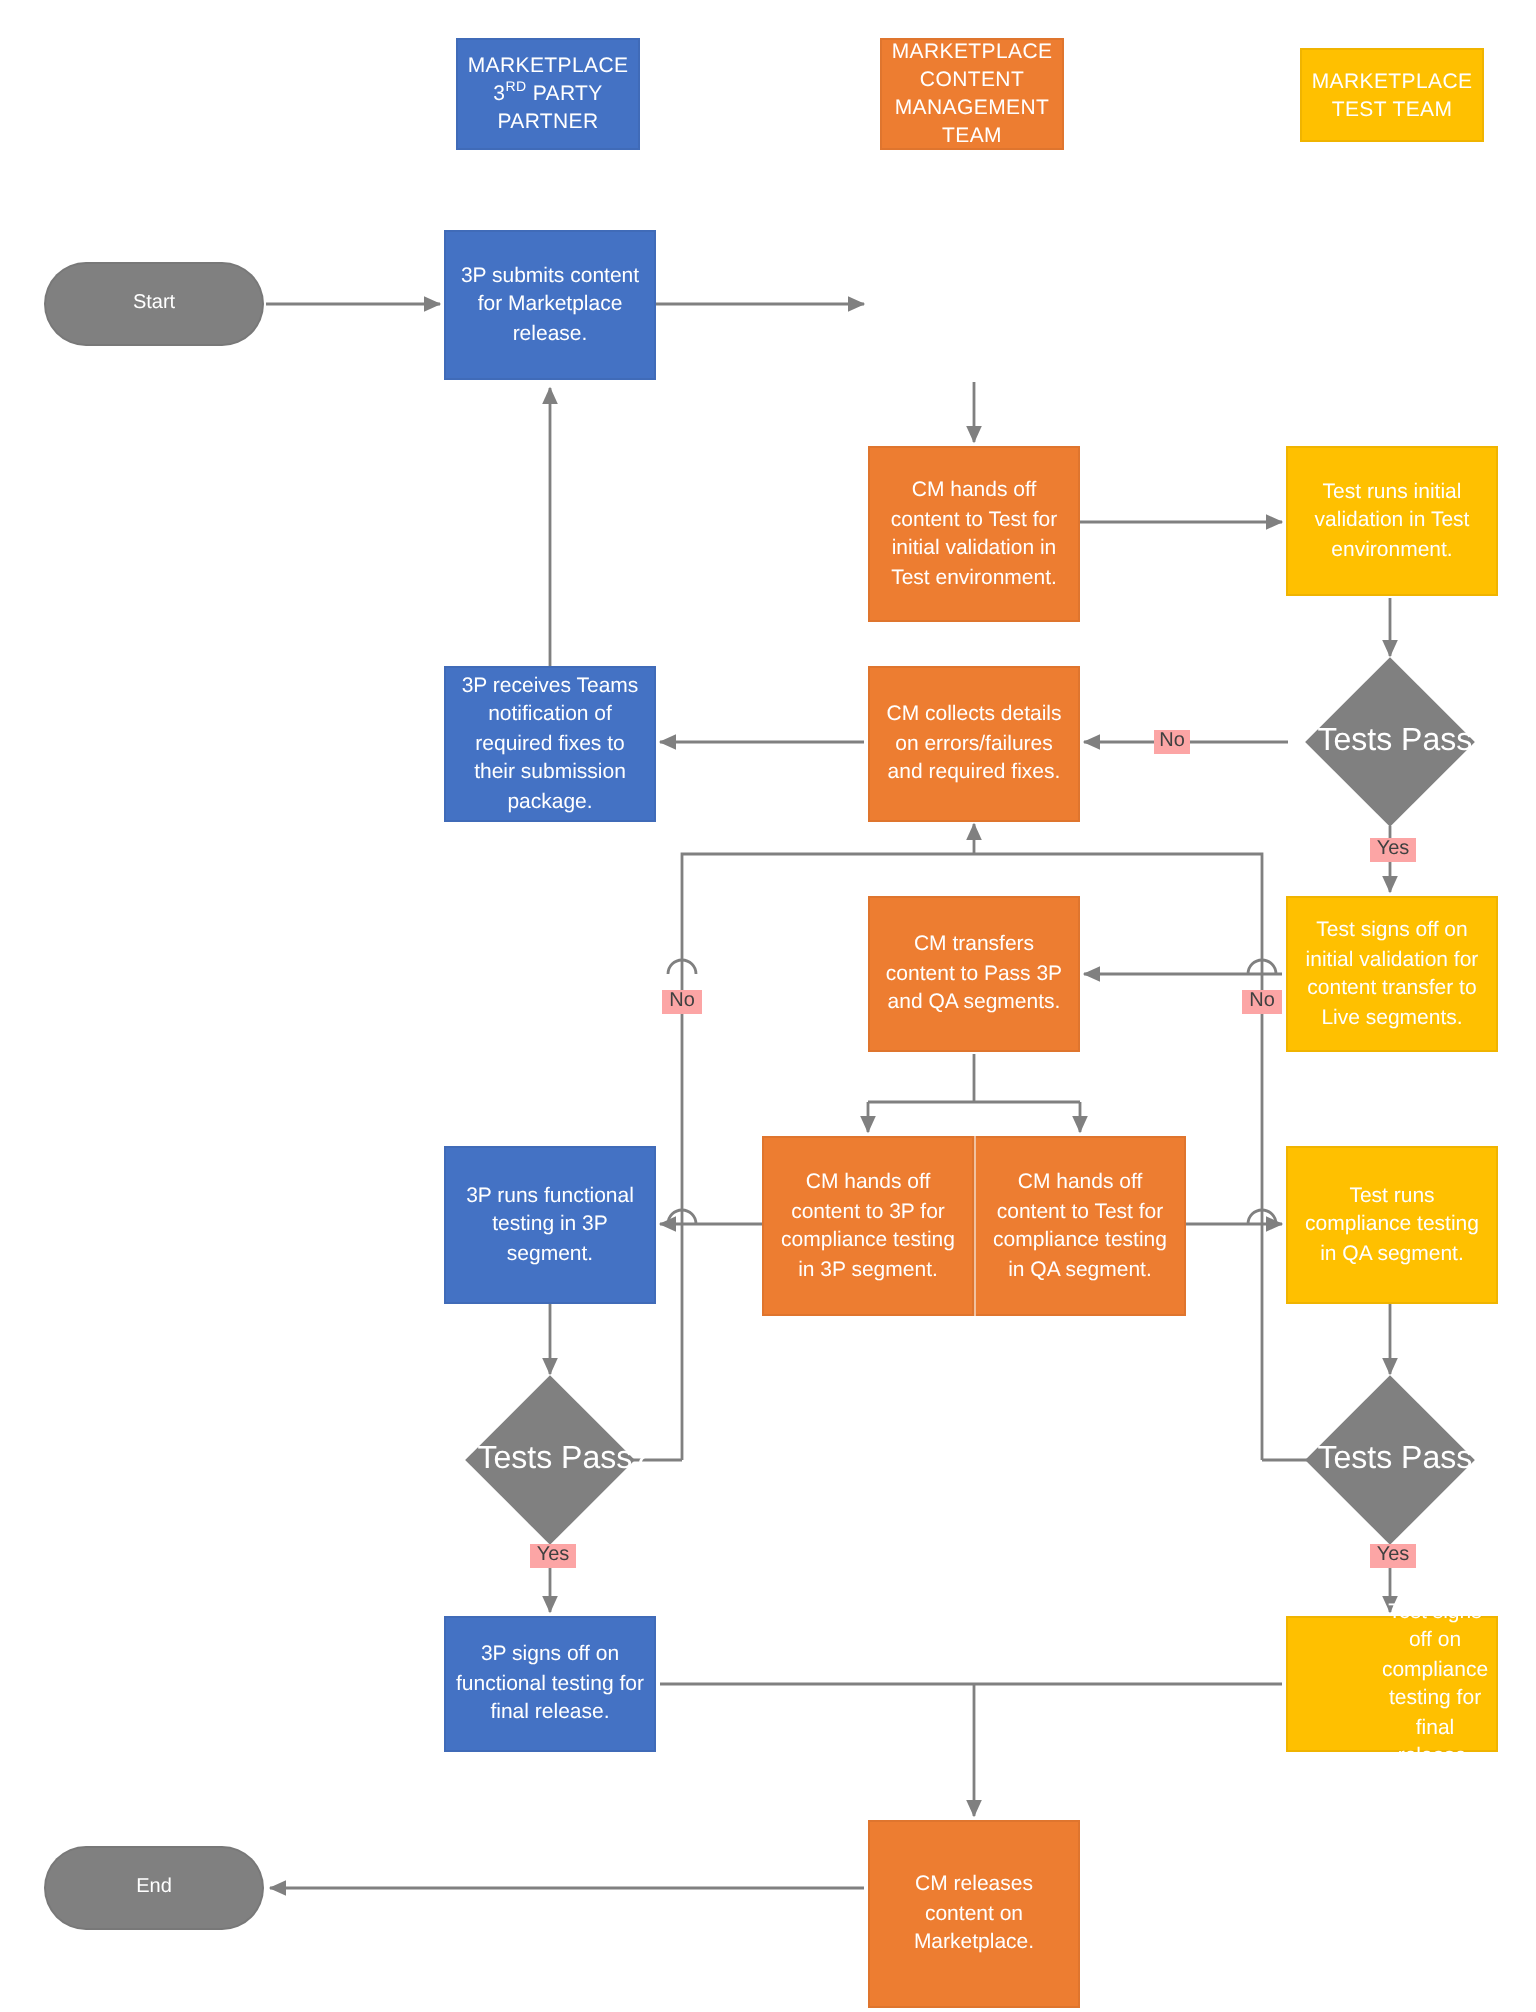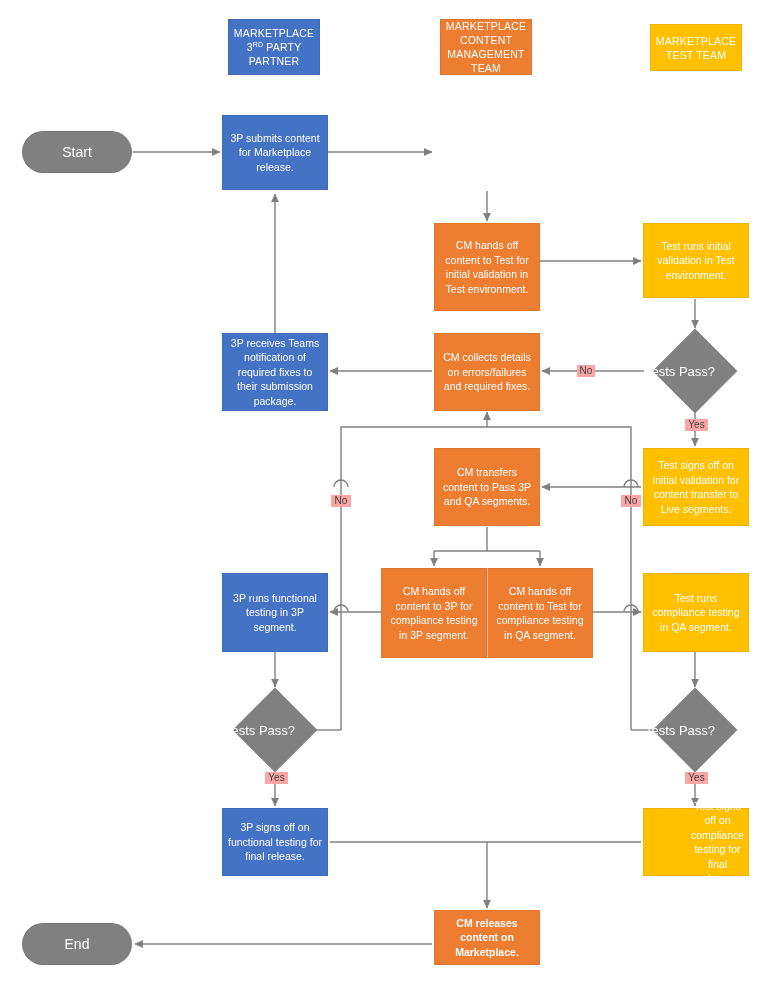--- a/index.html
+++ b/index.html
@@ -30,33 +30,33 @@
     letter-spacing:.2px;
   }
   .blue{background:#4472C4;}
   .orange{background:#ED7D31;}
   .yellow{background:#FFC000;}
   .grey{background:#808080;}
 
   .term{
     border-radius:28px;
     color:#ffffff;
-    font-size:14px;
+    font-size:10px;
   }
   .diamond{
     position:absolute;
     background:#808080;
     transform:rotate(45deg);
     box-sizing:border-box;
   }
   .diamond-label{
     position:absolute;
-    display:flex;align-items:center;justify-content:flex-start;
+    display:flex;align-items:center;justify-content:flex-end;
     color:#ffffff;
-    font-size:13px;
+    font-size:16px;
     text-align:center;
     pointer-events:none;
   }
   .edge-label{
     position:absolute;
     background:#fca5a5;
     color:#404040;
     font-size:10px;
     line-height:12px;
     padding:0 1px;
@@ -225,21 +225,21 @@
   </div>
 
   <div class="node blue" style="left:222px;top:808px;width:106px;height:68px;">
     <span>3P signs off on functional testing for final release.</span>
   </div>
 
   <div class="node yellow" style="left:643px;top:808px;width:106px;height:68px;padding-left:48px;">
     <span>Test signs off on compliance testing for final release.</span>
   </div>
 
-  <div class="node orange" style="left:434px;top:910px;width:106px;height:55px;font-weight:bold;">
+  <div class="node orange" style="left:434px;top:910px;width:106px;height:94px;">
     <span>CM releases content on Marketplace.</span>
   </div>
 
   <div class="node grey term" style="left:22px;top:923px;width:110px;height:42px;">
     <span>End</span>
   </div>
 
   <div class="edge-label" style="left:577px;top:365px;width:16px;">
     <span>No</span>
   </div>

